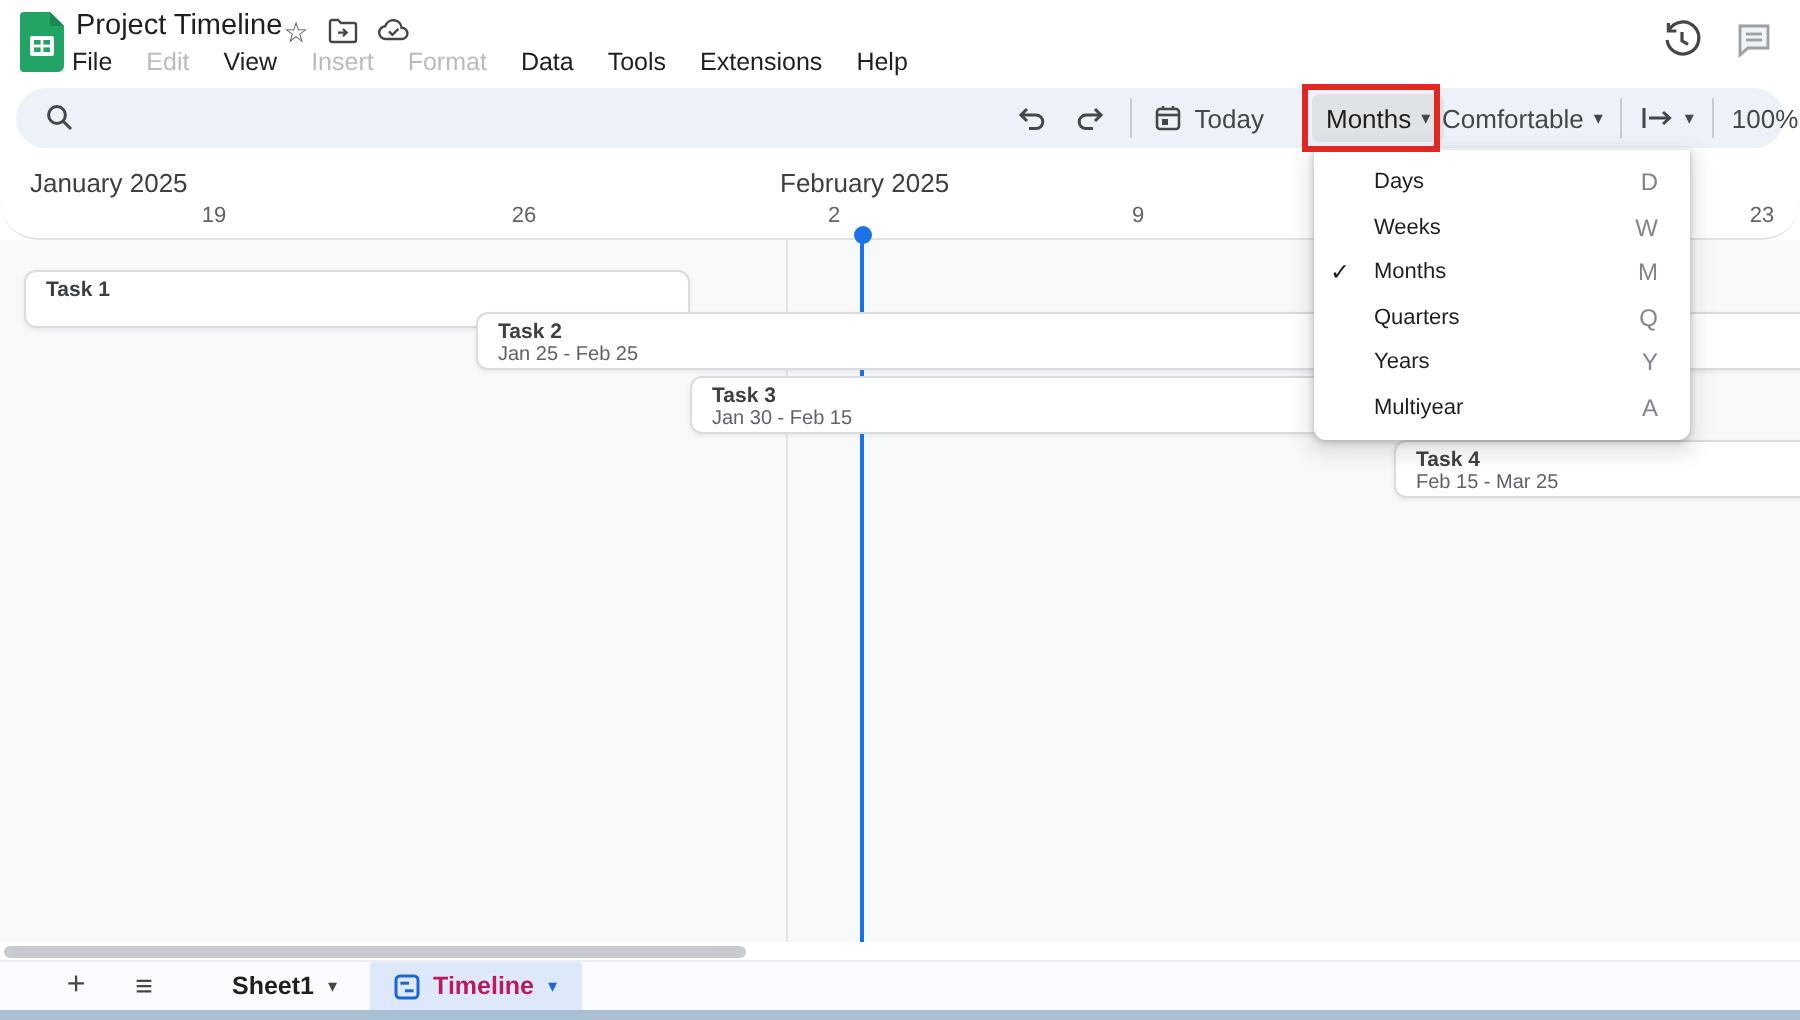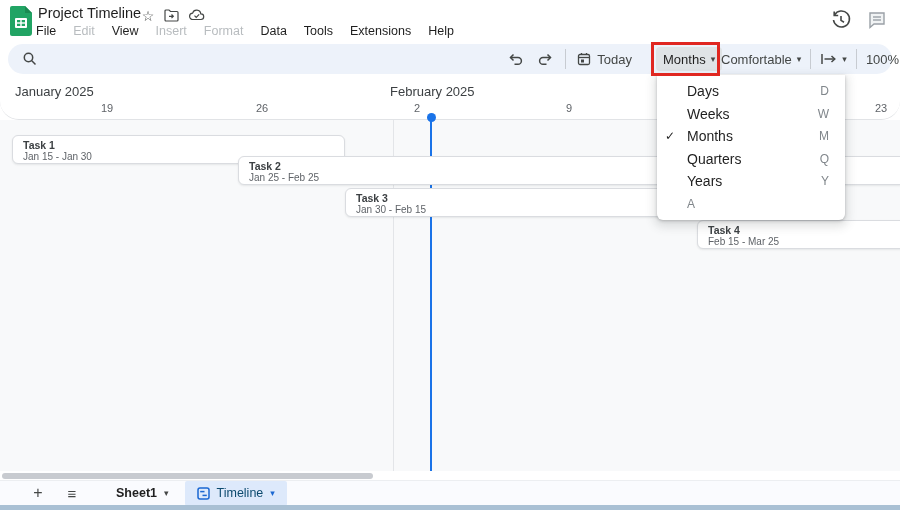--- a/index.html
+++ b/index.html
@@ -44,33 +44,33 @@
   #today-dot { position:absolute; top:113px; width:9px; height:9px; border-radius:50%; background:#1a73e8; z-index:5; }
   .task-card { position:absolute; height:29px; background:#fff; border:1px solid #dadce0; border-radius:6px; box-shadow:0 1px 2px rgba(60,64,67,.10); padding:3px 10px 0; overflow:hidden; cursor:pointer; z-index:2; }
   .task-title { font-size:10.5px; font-weight:bold; color:#3c4043; line-height:12px; }
   .task-dates { font-size:10px; color:#5f6368; line-height:12px; }
 
   
   #granularity-menu { position:absolute; left:657px; top:75px; width:188px; background:#fff; border-radius:0 0 6px 6px; padding:5px 0; z-index:25;
      box-shadow:0 1px 3px rgba(60,64,67,.3), 0 4px 10px 3px rgba(60,64,67,.15); }
   .gmenu-item { height:22.5px; display:flex; align-items:center; padding:0 16px 0 8px; cursor:pointer; }
   .gcheck { width:22px; font-size:12px; color:#1f1f1f; }
-  .glabel { flex:1; font-size:14px; color:#1f1f1f; }
+  .glabel { flex:1; font-size:11px; color:#1f1f1f; }
   .gshortcut { font-size:12px; color:#80868b; }
 
   
   #hscroll-track { position:absolute; left:0; top:471px; width:900px; height:9px; background:#fff; }
   #hscroll-thumb { position:absolute; left:2px; top:1.5px; width:371px; height:6px; background:#c8cbd0; border-radius:4px; cursor:grab; }
   #sheetbar { position:absolute; left:0; top:480px; width:900px; height:25px; background:#fafbfe; border-top:1px solid #eceef1; display:flex; align-items:center; }
   #add-sheet-btn { margin-left:28px; width:20px; text-align:center; font-size:16px; color:#444746; cursor:pointer; }
   #all-sheets-btn { margin-left:14px; width:20px; text-align:center; font-size:15px; color:#444746; cursor:pointer; }
   #sheet1-tab { margin-left:26px; display:flex; align-items:center; gap:7px; padding:0 8px; height:25px; cursor:pointer; }
   #sheet1-tab .tab-label { font-size:12.5px; color:#1f1f1f; font-weight:bold; font-weight:600; }
   #timeline-tab { margin-left:8px; display:flex; align-items:center; gap:7px; padding:0 12px; height:25px; background:#dde9fb; border-radius:2px; cursor:pointer; }
-  #timeline-tab .tab-label { font-size:12.5px; color:#0c4a6e; font-weight:normal; }
+  #timeline-tab .tab-label { font-size:12.5px; color:#be185d; font-weight:bold; }
   #timeline-tab .caret { color:#1a67d2; }
   #bottom-strip { position:absolute; left:0; top:505px; width:900px; height:5px; background:#a9c0d4; }
 
   svg { display:block; }
 </style>
 </head>
 <body>
 
 <div id="stage">
 
@@ -198,21 +198,20 @@
       <div class="tick" style="left: 417px;">2</div>
       <div class="tick" style="left: 569px;">9</div>
       <div class="tick" style="left: 881px;">23</div>
     </div>
 
   <div id="tl-body">
     <div id="month-divider" style="left: 393px;"></div>
     <div id="today-line" style="left: 430px;"></div>
   <div class="task-card" style="left: 12px; top: 15px; width: 333px;">
         <div class="task-title">Task 1</div>
-        <div class="task-dates">Jan 15 - Jan 30</div>
       </div>
       <div class="task-card" style="left: 238px; top: 36px; width: 668px;">
         <div class="task-title">Task 2</div>
         <div class="task-dates">Jan 25 - Feb 25</div>
       </div>
       <div class="task-card" style="left: 345px; top: 68px; width: 359px;">
         <div class="task-title">Task 3</div>
         <div class="task-dates">Jan 30 - Feb 15</div>
       </div>
       <div class="task-card" style="left: 697px; top: 100px; width: 210px;">
@@ -243,20 +242,21 @@
         <span class="glabel">Quarters</span>
         <span class="gshortcut">Q</span>
       </div>
       <div class="gmenu-item">
         <span class="gcheck"></span>
         <span class="glabel">Years</span>
         <span class="gshortcut">Y</span>
       </div>
       <div class="gmenu-item">
         <span class="gcheck"></span>
+        <span class="glabel">Multiyear</span>
         <span class="gshortcut">A</span>
       </div>
     </div>
 
   <div id="hscroll-track">
     <div id="hscroll-thumb"></div>
   </div>
 
   <div id="sheetbar">
     <div id="add-sheet-btn">+</div>

